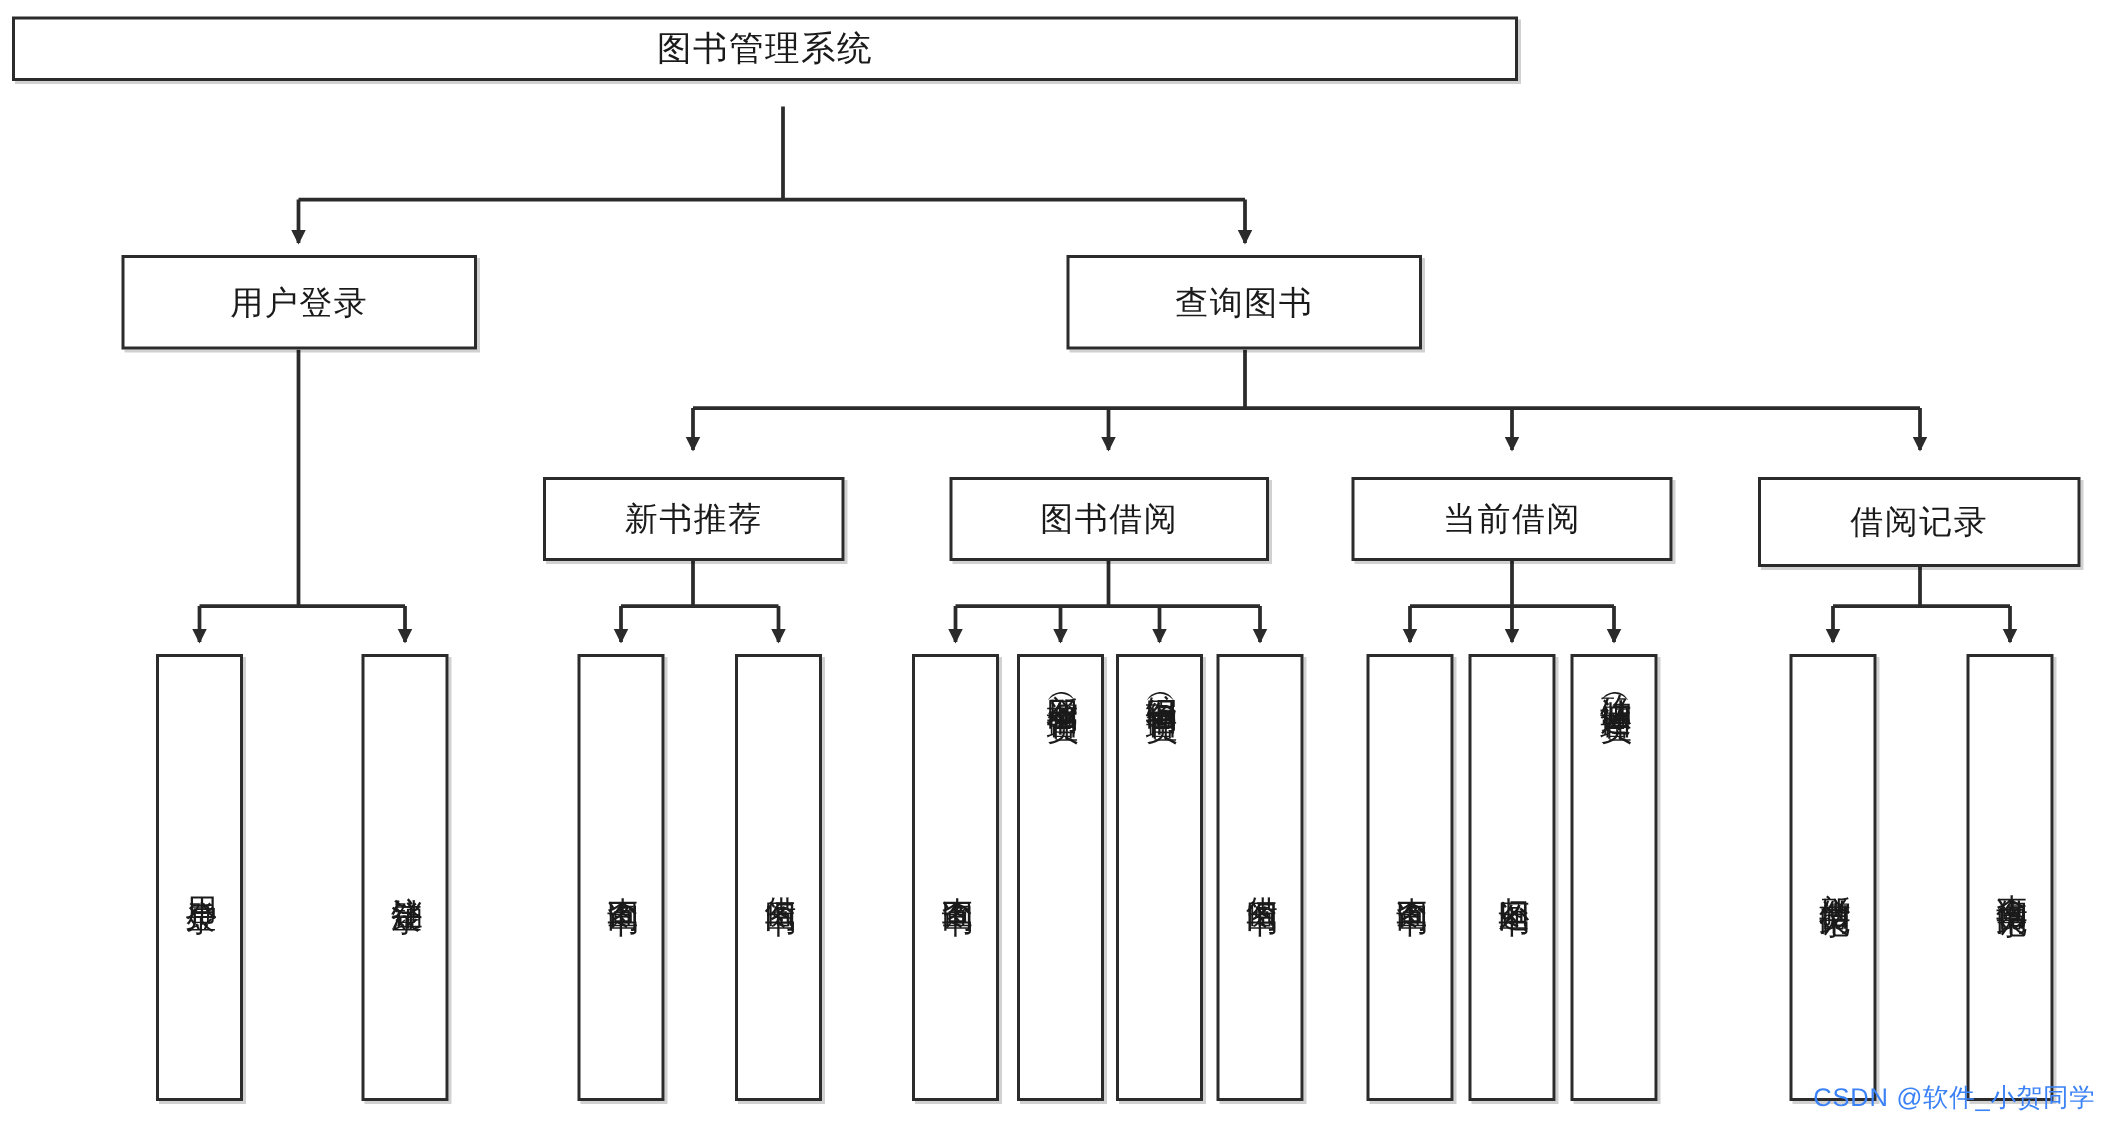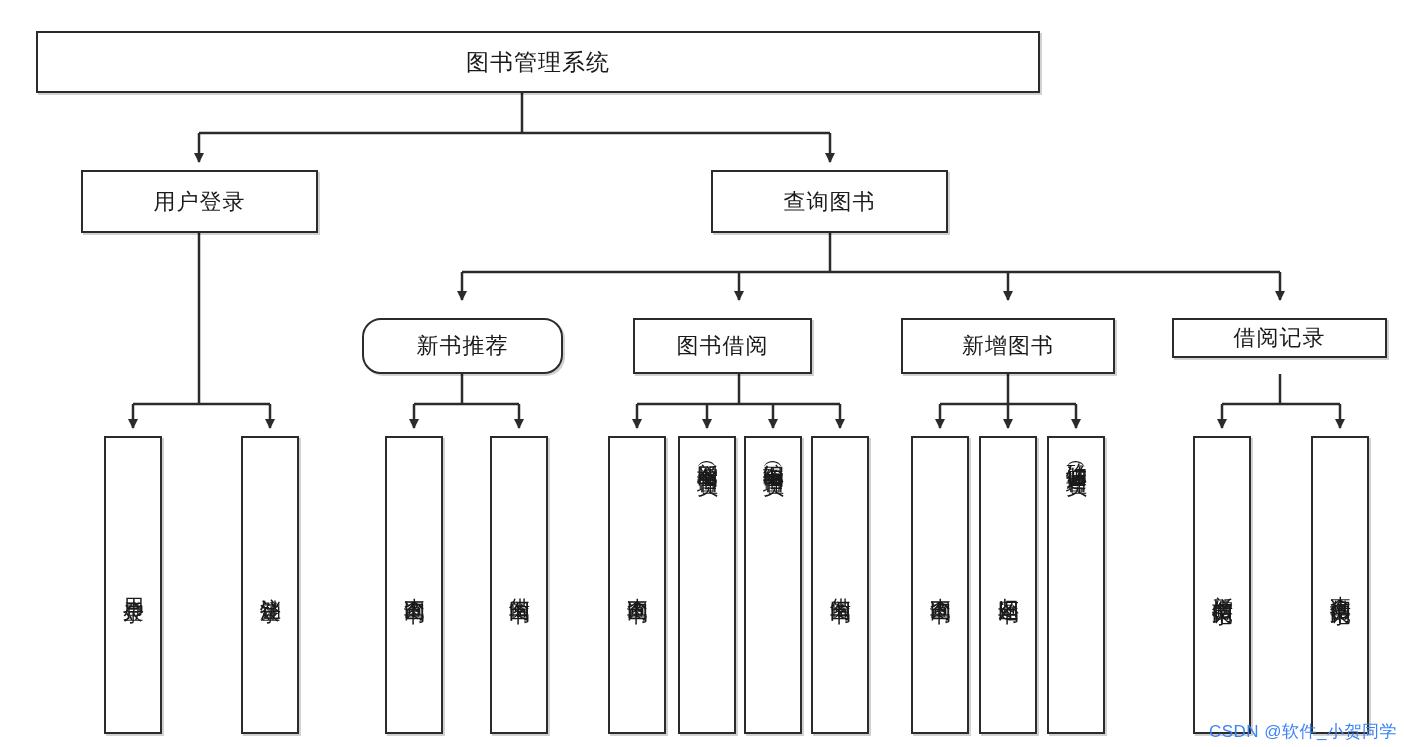--- a/index.html
+++ b/index.html
@@ -116,41 +116,41 @@
       <path d="M1008,404 L1008,428" marker-end="url(#arrow)"></path>
       <path d="M1076,404 L1076,428" marker-end="url(#arrow)"></path>
 
       <path d="M1280,374 L1280,404"></path>
       <path d="M1222,404 L1340,404"></path>
       <path d="M1222,404 L1222,428" marker-end="url(#arrow)"></path>
       <path d="M1340,404 L1340,428" marker-end="url(#arrow)"></path>
     </g>
   </svg>
 
-  <div class="node root" style="left:36px; top:11px; width:1004px; height:62px;margin-top:20px;">
+  <div class="node root" style="left:8px; top:11px; width:1004px; height:43px;">
     <span class="node-h">图书管理系统</span>
   </div>
 
   <div class="node" style="left:81px; top:170px; width:237px; height:63px;">
     <span class="node-h">用户登录</span>
   </div>
   <div class="node" style="left:711px; top:170px; width:237px; height:63px;">
     <span class="node-h">查询图书</span>
   </div>
 
-  <div class="node" style="left:362px; top:318px; width:201px; height:56px;border-radius:19px;">
+  <div class="node" style="left:362px; top:318px; width:201px; height:56px;">
     <span class="node-h">新书推荐</span>
   </div>
-  <div class="node" style="left:633px; top:318px; width:179px; height:56px;">
+  <div class="node" style="left:633px; top:318px; width:213px; height:56px;">
     <span class="node-h">图书借阅</span>
   </div>
   <div class="node" style="left:901px; top:318px; width:214px; height:56px;">
-    <span class="node-h">新增图书</span>
+    <span class="node-h">当前借阅</span>
   </div>
-  <div class="node" style="left:1172px; top:318px; width:215px; height:40px;">
+  <div class="node" style="left:1172px; top:318px; width:215px; height:60px;">
     <span class="node-h">借阅记录</span>
   </div>
 
   <div class="node leaf mid" style="left:104px; top:436px; width:58px; height:298px;">
     <span class="node-v">用户登录</span>
   </div>
   <div class="node leaf mid" style="left:241px; top:436px; width:58px; height:298px;">
     <span class="node-v">注销登录</span>
   </div>
 

